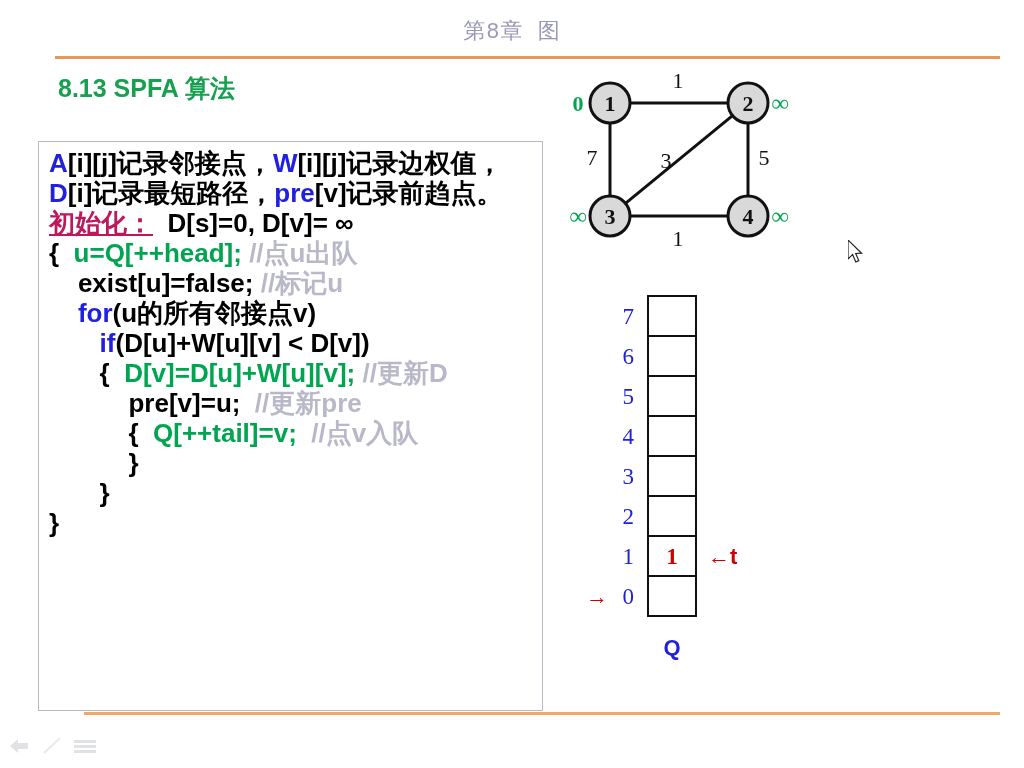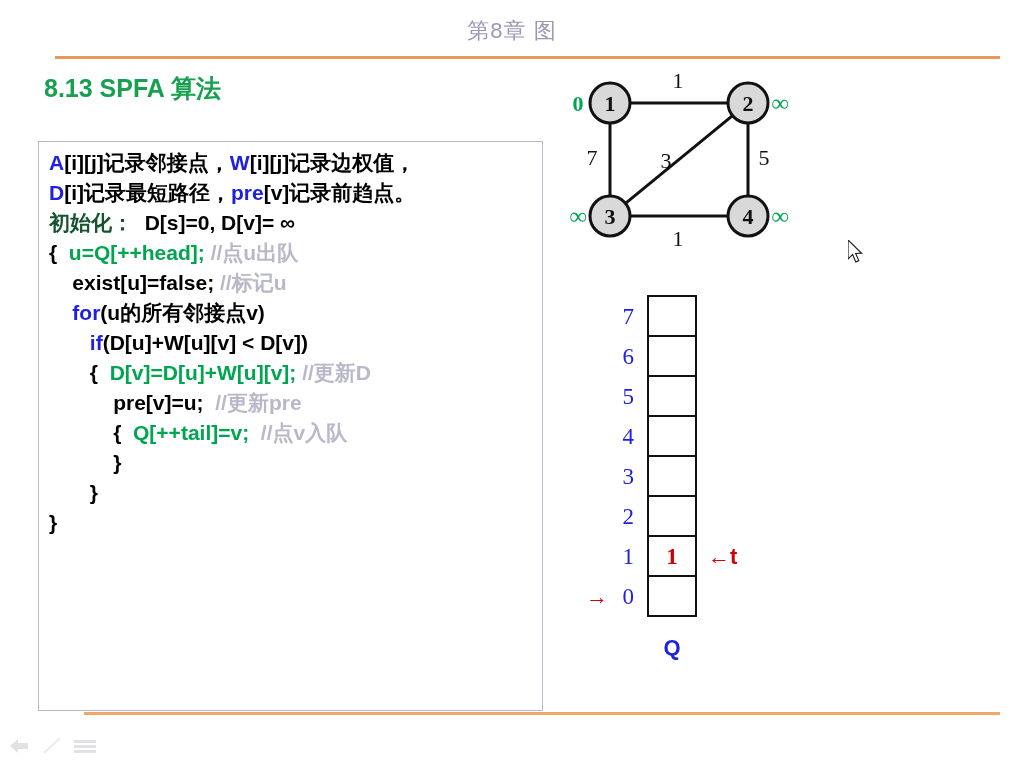--- a/index.html
+++ b/index.html
@@ -16,40 +16,40 @@
   }
 
   
   .chapter-title {
     position: absolute;
     left: 0; top: 16px;
     width: 1024px;
     text-align: center;
     font-size: 22px;
     color: #9a99b5;
-    font-family: Liberation Sans, sans-serif;
+    font-family: Liberation Mono, monospace;
     letter-spacing: 1px;
   }
   .rule-top {
     position: absolute;
     left: 55px; top: 56px;
     width: 945px; height: 3px;
     background: #e8975a;
   }
   .rule-bottom {
     position: absolute;
     left: 84px; top: 712px;
     width: 916px; height: 3px;
     background: #efa86a;
   }
 
   
   .title-main {
     position: absolute;
-    left: 44px; top: 72px;
+    left: 58px; top: 72px;
     font-size: 25px;
     font-weight: bold;
     color: #17a050;
     white-space: nowrap;
   }
   .title-sub {
     position: absolute;
     left: 175px; top: 105px;
     font-size: 26px;
     font-weight: bold;
@@ -62,30 +62,30 @@
     position: absolute;
     left: 38px; top: 141px;
     width: 505px; height: 570px;
     border: 1px solid #b9b9c4;
     background: #ffffff;
     box-sizing: border-box;
     padding: 6px 8px 0 10px;
     overflow: hidden;
   }
   .code-line {
-    font-size: 21px;
+    font-size: 26px;
     font-weight: bold;
     line-height: 30px;
     white-space: pre;
     color: #000000;
     font-family: "Liberation Sans", "DejaVu Sans", sans-serif;
   }
   .blue   { color: #2020e0; }
   .green  { color: #00a550; }
-  .purple { color: #14532d; }
+  .purple { color: #be185d; text-decoration: underline; }
   .gray   { color: #b8b8c8; }
   .black  { color: #000000; }
 
   
   .graph { position: absolute; left: 550px; top: 60px; width: 300px; height: 220px; }
   .graph svg { display: block; }
 
   
   .queue { position: absolute; left: 590px; top: 285px; width: 200px; height: 380px; }
   .queue svg { display: block; }

